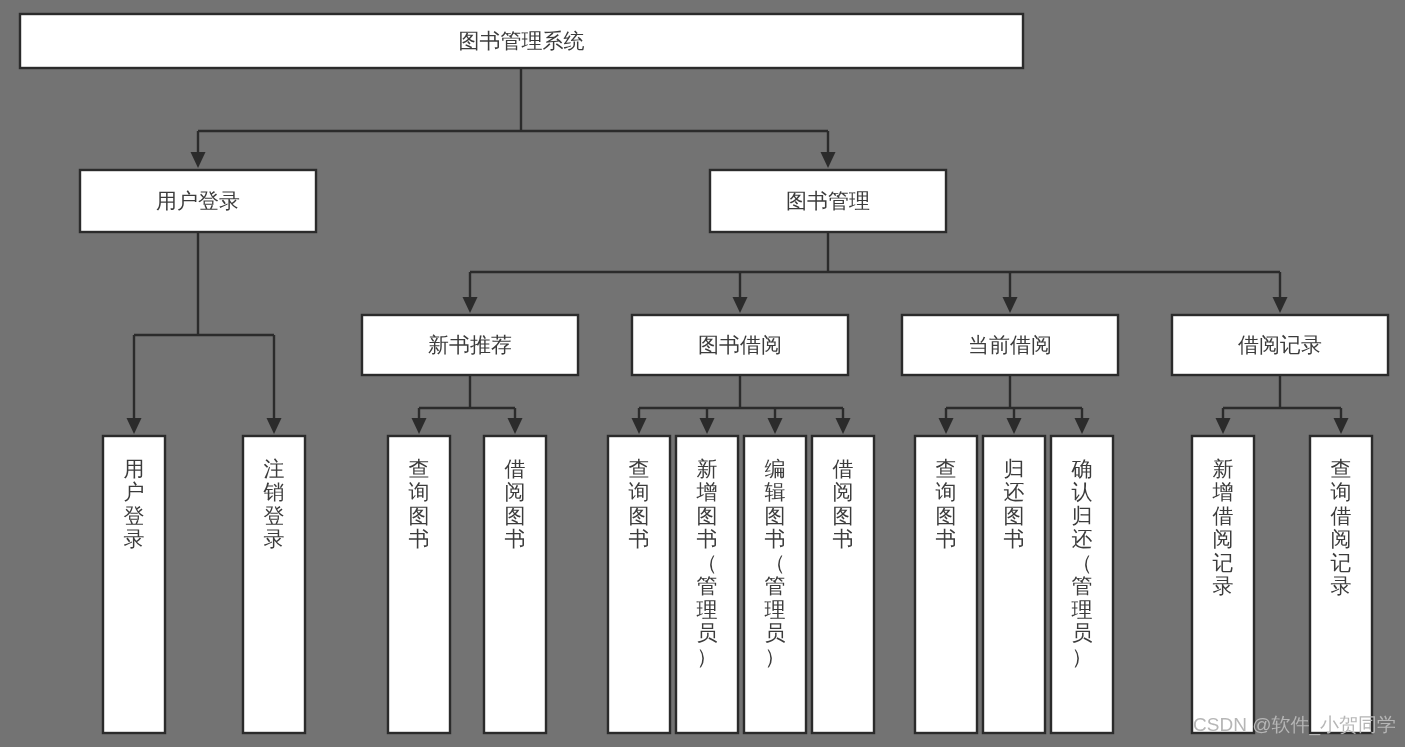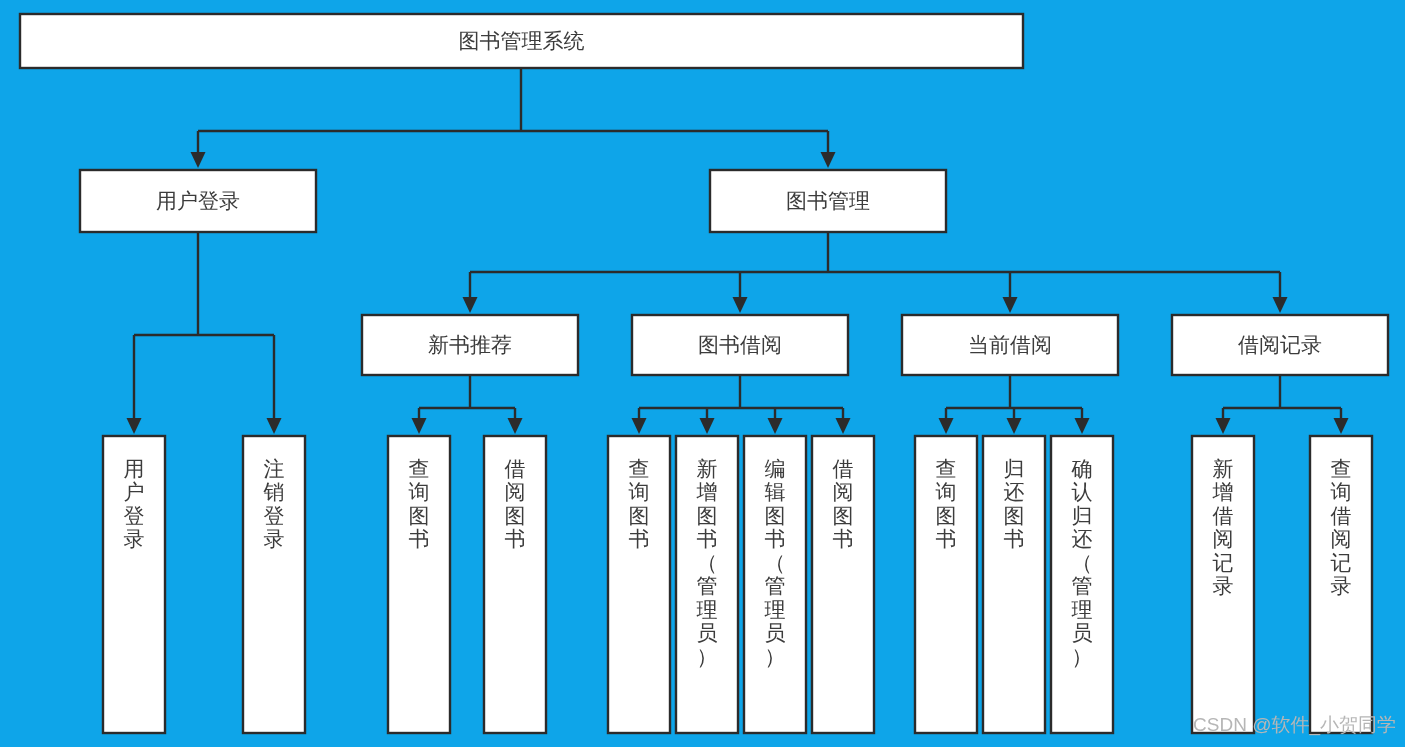--- a/index.html
+++ b/index.html
@@ -12,21 +12,21 @@
     width: 1405px;
     height: 747px;
     font-family: "Liberation Sans", "DejaVu Sans", sans-serif;
     overflow: hidden;
     position: relative;
   }
   #diagram-root {
     position: relative;
     width: 1405px;
     height: 747px;
-    background: #0ea5e9;
+    background: #737373;
   }
   svg.diagram-canvas {
     position: absolute;
     left: 0;
     top: 0;
     width: 1405px;
     height: 747px;
     display: block;
   }
   .node-box {

